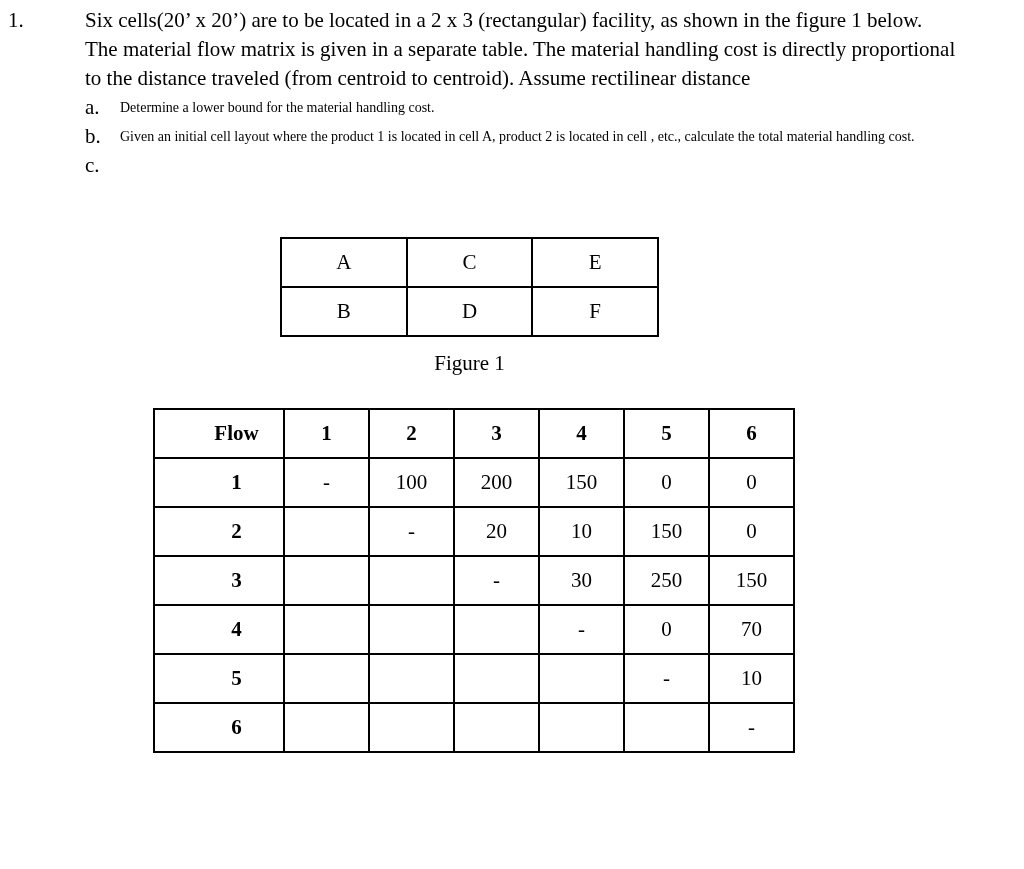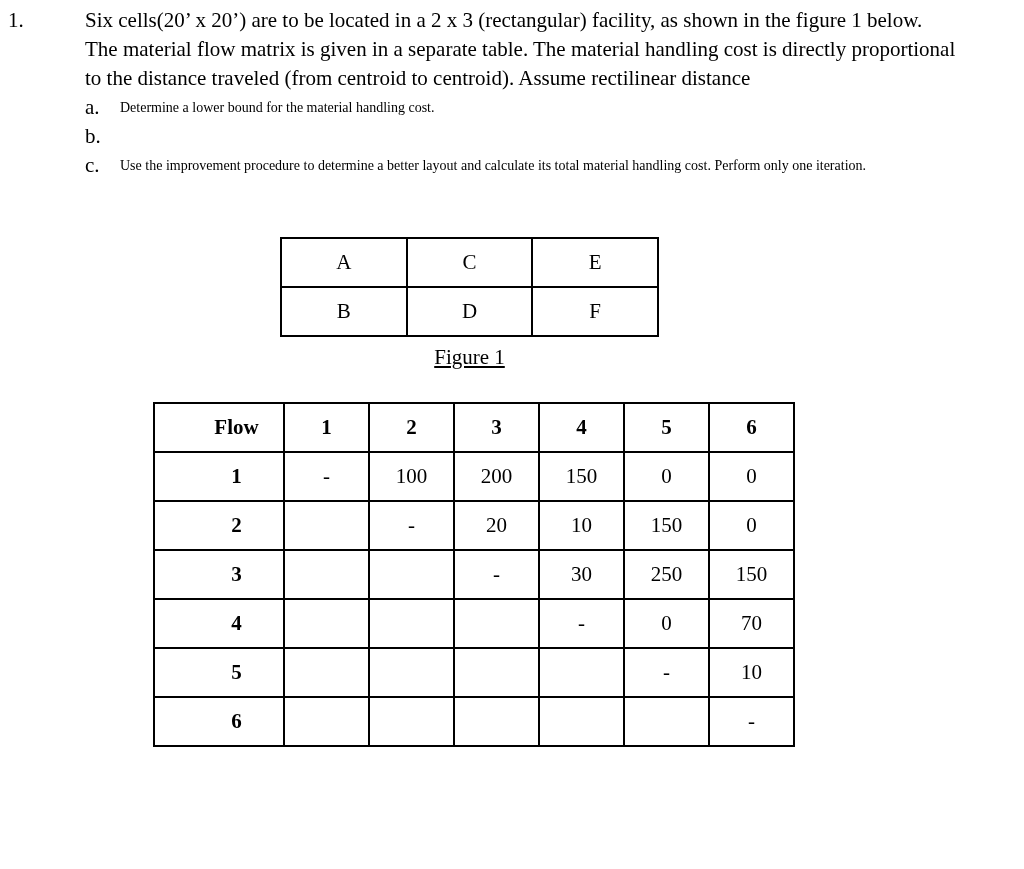--- a/index.html
+++ b/index.html
@@ -69,23 +69,22 @@
     border: 2px solid #000;
     width: 126px;
     height: 49px;
     text-align: center;
     vertical-align: middle;
     font-size: 21px;
   }
   .figure-caption {
     text-align: center;
     font-size: 21px;
-    margin-top: 8px;
+    margin-top: 14px;
     width: 379px;
-    text-decoration: underline;
   }
 
   
   .flow-wrap {
     margin-top: 32px;
     margin-left: 145px;
   }
   table.flow-table {
     border-collapse: collapse;
   }
@@ -118,24 +117,24 @@
     <div class="intro-text">Six cells(20’ x 20’) are to be located in a 2 x 3 (rectangular) facility, as shown in the figure 1 below. The material flow matrix is given in a separate table. The material handling cost is directly proportional to the distance traveled (from centroid to centroid). Assume rectilinear distance</div>
   </div>
 
   <div class="subitems">
     <div class="subitem">
       <div class="sub-label">a.</div>
       <div class="sub-text">Determine a lower bound for the material handling cost.</div>
     </div>
     <div class="subitem">
       <div class="sub-label">b.</div>
+      <div class="sub-text">Given an initial cell layout where the product 1 is located in cell A, product 2 is located in cell , etc., calculate the total material handling cost.</div>
     </div>
     <div class="subitem">
       <div class="sub-label">c.</div>
-      <div class="sub-text">Use the improvement procedure to determine a better layout and calculate its total material handling cost. Perform only one iteration.</div>
     </div>
   </div>
 
   <div class="figure-wrap">
     <table class="figure-table">
       <tbody>
           <tr>
         <td>A</td>
         <td>C</td>
         <td>E</td>

